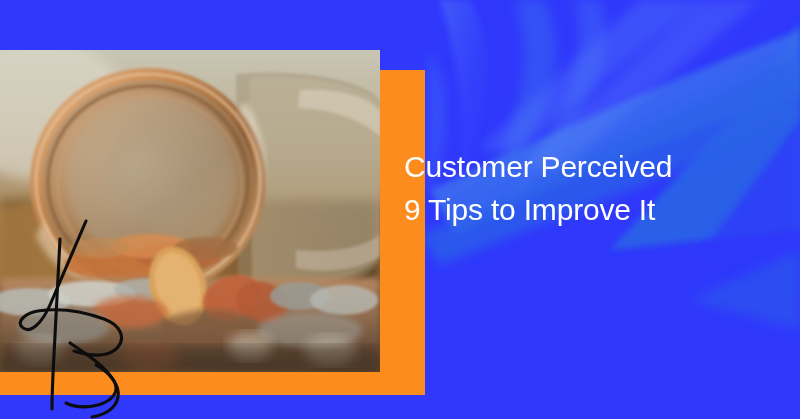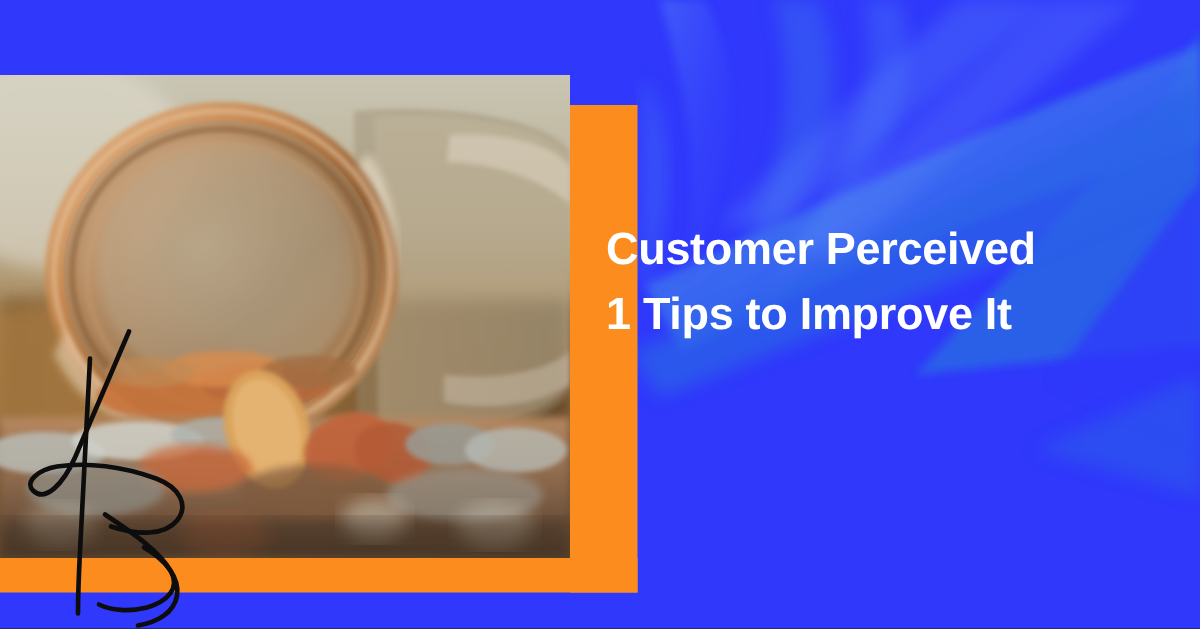--- a/index.html
+++ b/index.html
@@ -30,21 +30,21 @@
   }
   .photo svg{display:block;width:380px;height:322px;}
 
   
   .scribble{position:absolute;left:0px;top:215px;width:170px;height:204px;pointer-events:none;}
   .scribble svg{display:block;width:170px;height:204px;}
 
   
   .title-block{
     position:absolute;left:404px;top:145px;width:390px;
-    color:#ffffff;font-weight:bold;
+    color:#ffffff;font-weight:normal;
     font-size:30px;line-height:43px;letter-spacing:-0.2px;
     text-rendering:optimizeLegibility;
   }
   .title-line{display:block;white-space:nowrap;}
 </style>
 </head>
 <body>
 
 <div id="canvas">
 
@@ -215,16 +215,16 @@
         <path d="M60,24 C58,60 56,100 54,140 C53,158 52,176 52,194"></path>
         <path d="M70,128 C88,140 106,152 114,166 C120,177 112,186 98,190
                  C86,193 74,192 66,188"></path>
         <path d="M96,150 C110,158 120,170 118,182 C116,194 104,200 92,202"></path>
       </g>
     </svg>
   </div>
 
   <div class="title-block">
     <span class="title-line">Customer Perceived</span>
-    <span class="title-line">1 Tips to Improve It</span>
+    <span class="title-line">9 Tips to Improve It</span>
   </div>
 
 </div>
 
 </body></html>

